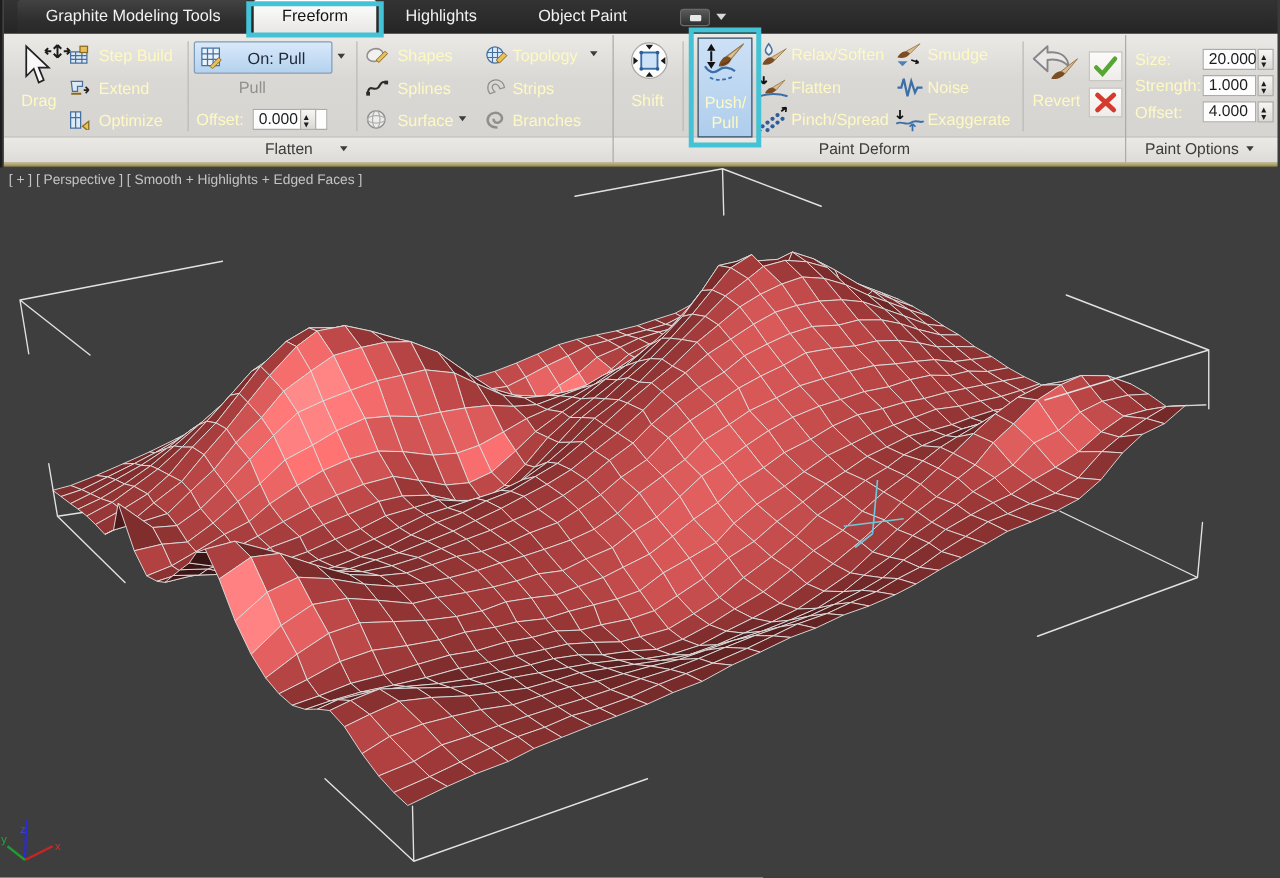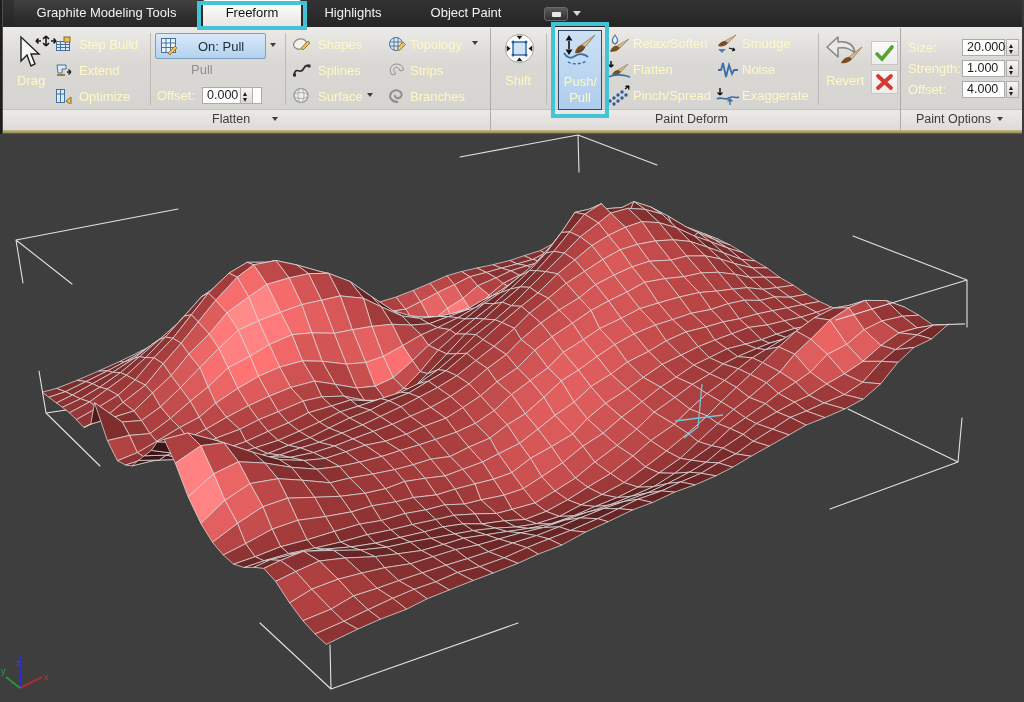--- a/index.html
+++ b/index.html
@@ -1207,12 +1207,13 @@
 <div class="num" style="left:962px;top:60px;width:43px">1.000</div>
 <div class="spin" style="left:1006px;top:60px"></div>
 <div class="sup" style="left:1009px;top:63px"></div>
 <div class="sdn" style="left:1009px;top:71px"></div>
 <div class="lbl" style="left:908px;top:82px">Offset:</div>
 <div class="num" style="left:962px;top:81px;width:43px">4.000</div>
 <div class="spin" style="left:1006px;top:81px"></div>
 <div class="sup" style="left:1009px;top:84px"></div>
 <div class="sdn" style="left:1009px;top:92px"></div>
 <div id="ledge"></div><div id="redge"></div>
+<div id="vplabel">[ + ] [ Perspective ] [ Smooth + Highlights + Edged Faces ]</div>
 </div>
 </body></html>

